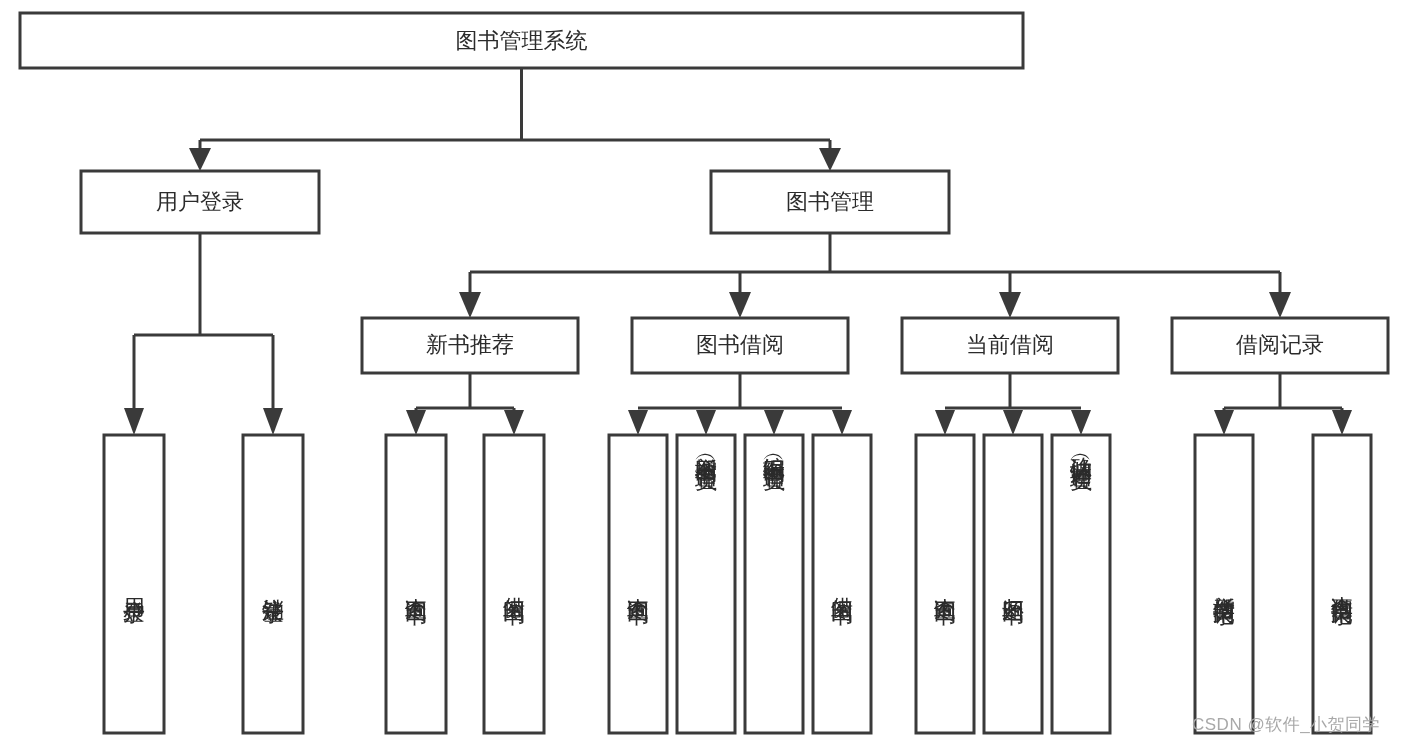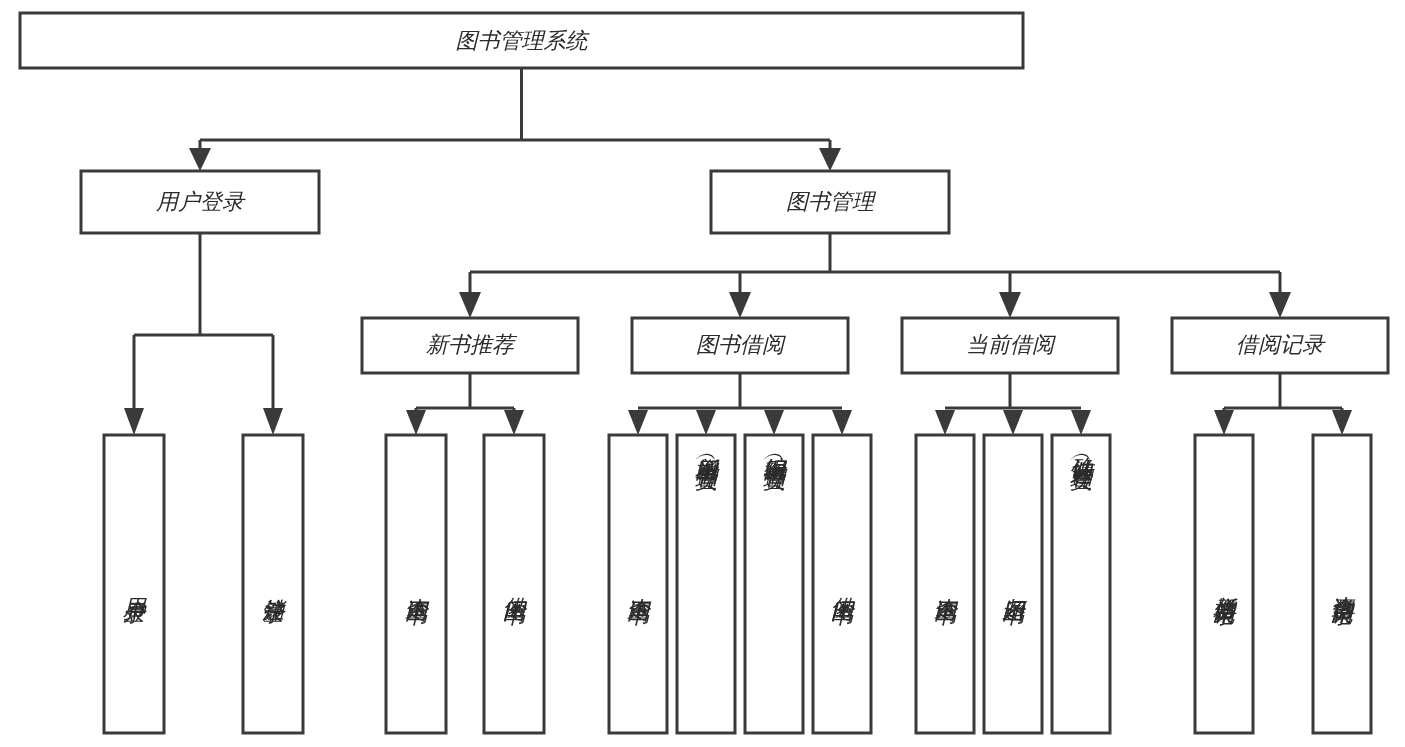--- a/index.html
+++ b/index.html
@@ -11,21 +11,20 @@
     width: 1405px;
     height: 747px;
     font-family: "Liberation Sans", "DejaVu Sans", sans-serif;
     overflow: hidden;
   }
   #diagram-root {
     position: relative;
     width: 1323px;
     height: 747px;
     background: #ffffff;
-    font-style: italic;
   }
   svg#flow {
     position: absolute;
     top: 0;
     left: 0;
     width: 1405px;
     height: 747px;
     display: block;
   }
   .node-rect {
@@ -233,14 +232,15 @@
   <div class="label-v-wrap" style="left:1052px; top:435px; width:58px; height:298px; align-items:flex-start;">
     <span class="label-v" style="margin-top:4px;">确认归还（管理员）</span>
   </div>
   <div class="label-v-wrap" style="left:1195px; top:435px; width:58px; height:298px;">
     <span class="label-v">新增借阅记录</span>
   </div>
   <div class="label-v-wrap" style="left:1313px; top:435px; width:58px; height:298px;">
     <span class="label-v">查询借阅记录</span>
   </div>
 
+  <div class="watermark">CSDN @软件_小贺同学</div>
 
 </div>
 
 </body></html>

